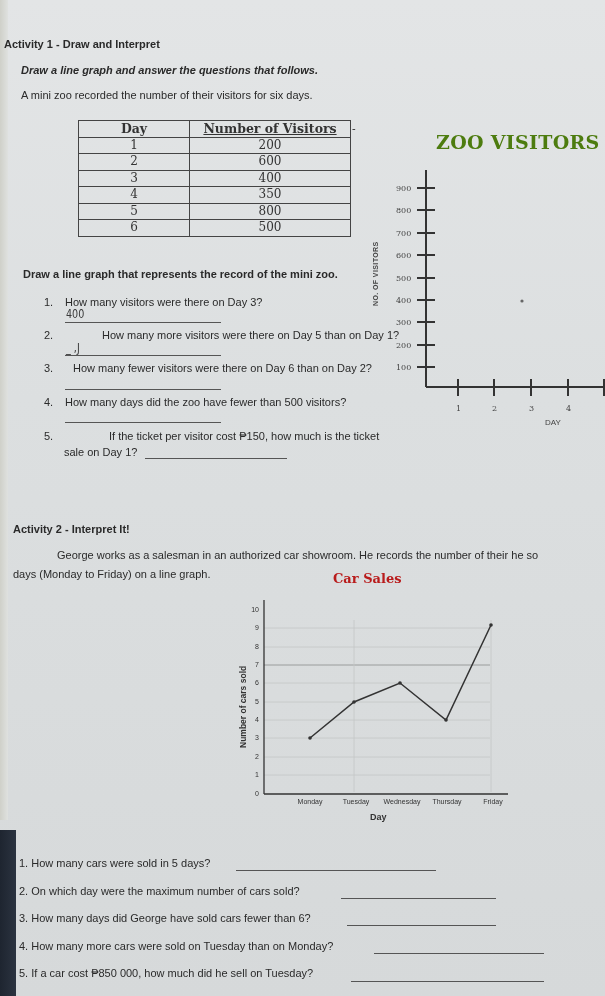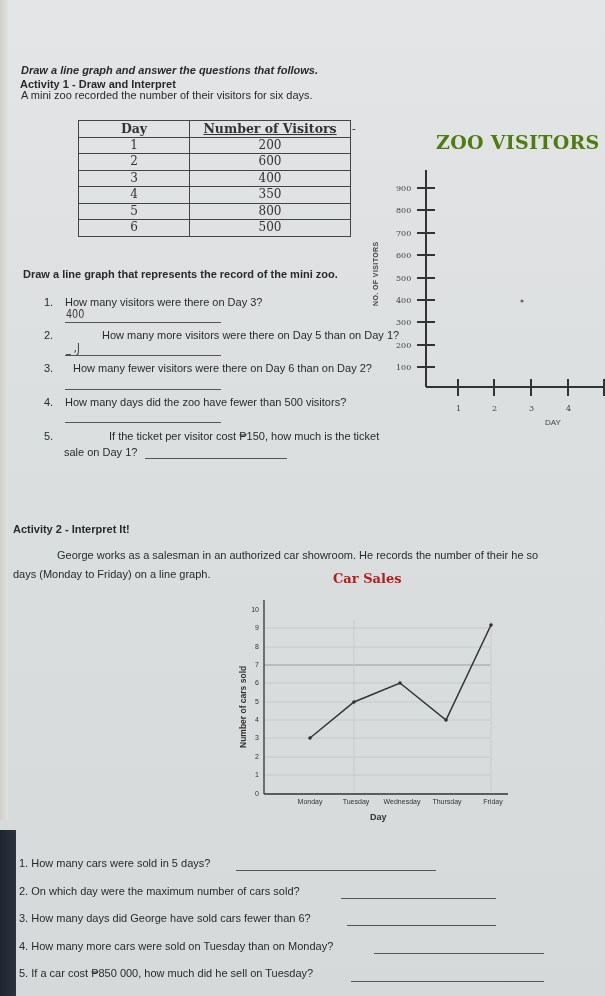--- a/index.html
+++ b/index.html
@@ -23,21 +23,21 @@
   .blank { position:absolute; border-bottom:1px solid #555; height:0; }
   .hand { font-family:"DejaVu Sans", sans-serif; font-size:12px; color:#3a3a3a; transform:scaleX(0.8); transform-origin:left; }
   svg { position:absolute; overflow:visible; }
 </style>
 </head>
 <body>
 
 <div class="edge-left"></div>
 <div class="edge-dark"></div>
 
-<div class="abs b t12" style="left:20px;top:38px;margin-top:40px;">Activity 1 -   Draw and Interpret</div>
+<div class="abs b t12" style="left:4px;top:38px;">Activity 1 -   Draw and Interpret</div>
 <div class="abs b t12" style="left:21px;top:64px;font-style:italic;">Draw a line graph and answer the questions that follows.</div>
 <div class="abs t12" style="left:21px;top:89px;">A mini zoo recorded the number of their visitors for six days.</div>
 
 <table class="vis">
   <tbody>
       <tr>
     <th class="c1">Day</th>
     <th class="c2">Number of Visitors</th>
   </tr>
   <tr>

